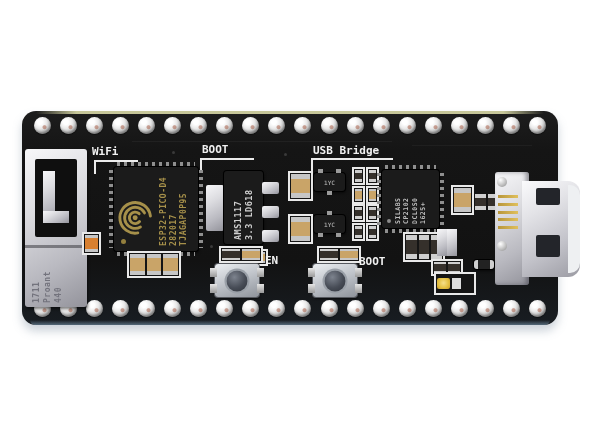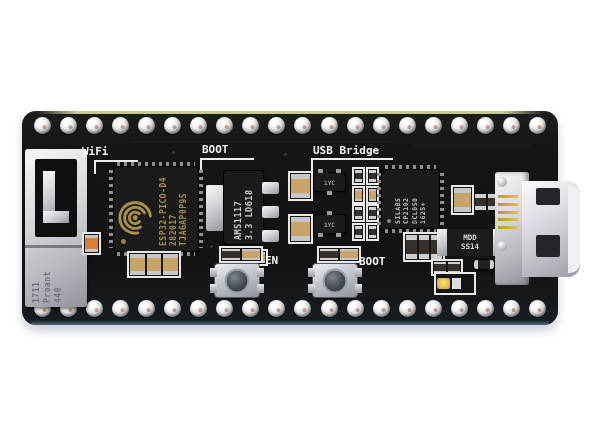--- a/index.html
+++ b/index.html
@@ -109,21 +109,21 @@
       <div style="position:absolute;left:8px;top:102px;bottom:4px;display:flex;gap:3px;color:#73737d;font-size:8px;">
         <span class="vt">1711</span>
         <span class="vt">Proant</span>
         <span class="vt">440</span>
       </div>
     </div>
     <div class="obox" style="left:60px;top:121px;width:13px;height:17px;">
       <div style="flex:1;background:linear-gradient(180deg,#c6c6c6 0 18%,#d88030 18% 82%,#c6c6c6 82%);"></div>
     </div>
 
-    <div class="silk" style="left:60px;top:34px;font-size:11px;">WiFi</div>
+    <div class="silk" style="left:70px;top:34px;font-size:11px;">WiFi</div>
     <div class="bracket" style="left:72px;top:49px;width:42px;height:12px;"></div>
     <div class="silk" style="left:180px;top:32px;font-size:11px;">BOOT</div>
     <div class="bracket" style="left:178px;top:47px;width:52px;height:11px;"></div>
     <div class="silk" style="left:291px;top:33px;font-size:11px;">USB Bridge</div>
     <div class="bracket" style="left:289px;top:47px;width:80px;height:11px;"></div>
 
     <div class="chip" style="left:92px;top:56px;width:84px;height:84px;">
       <div class="pstrip-h pt"></div>
       <div class="pstrip-h pb"></div>
       <div class="pstrip-v pl"></div>
@@ -242,24 +242,20 @@
     <div class="obox" style="left:429px;top:74px;width:17px;height:24px;">
       <div class="cap-v"></div>
     </div>
     <div class="obox" style="left:450px;top:80px;width:24px;height:16px;border-color:transparent;background:transparent;">
       <div class="dark-v"></div>
       <div class="dark-v"></div>
     </div>
 
     <div style="position:absolute;left:415px;top:118px;width:66px;height:27px;display:flex;">
       <div class="metal" style="width:10px;"></div>
-      <div style="flex:1;background:#1c1c1c;display:flex;flex-direction:column;align-items:center;justify-content:center;color:#d8d8d8;font-size:7.5px;font-weight:700;line-height:1.15;">
-        <span>MDD</span>
-        <span>SS14</span>
-      </div>
       <div class="metal" style="width:10px;"></div>
     </div>
 
     <div class="obox" style="left:409px;top:148px;width:26px;height:11px;">
       <div class="dark-v"></div>
       <div class="dark-v"></div>
     </div>
     <div class="chip" style="left:452px;top:149px;width:20px;height:9px;background:linear-gradient(90deg,#cfcfcf 0 18%,#222 18% 82%,#cfcfcf 82%);"></div>
     <div class="obox" style="left:412px;top:161px;width:36px;height:17px;align-items:center;">
       <div style="width:13px;height:11px;border-radius:2px;background:radial-gradient(circle at 50% 45%,#f6e08a,#e3bf3f 60%,#c79b2e);"></div>

